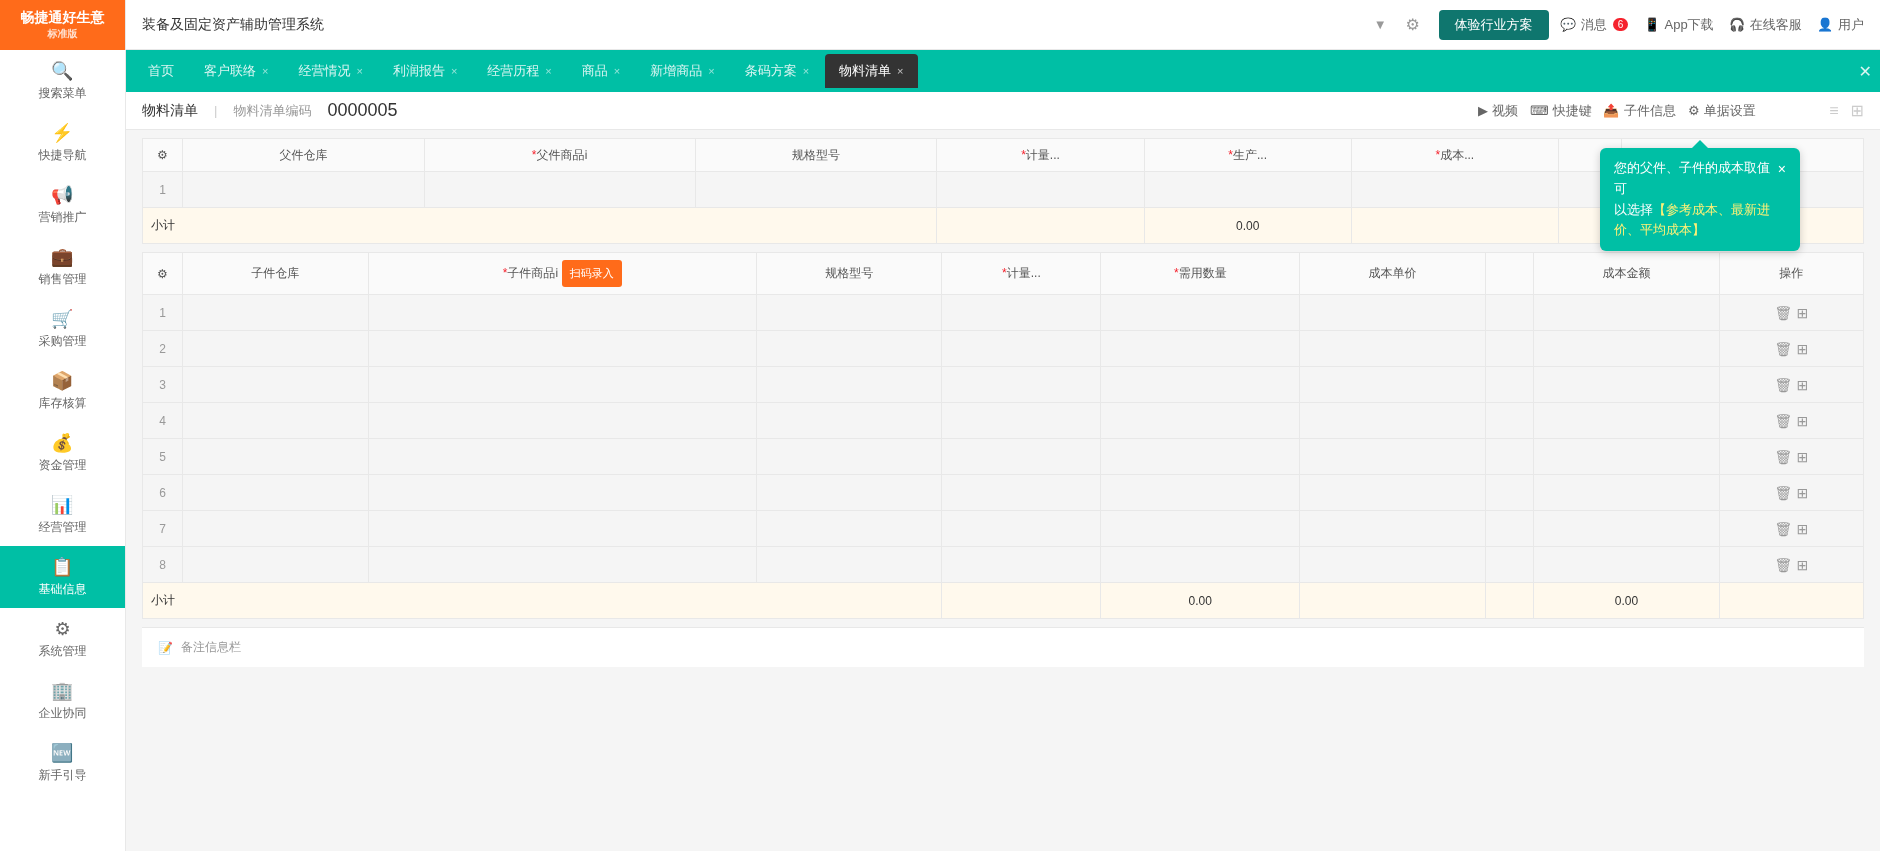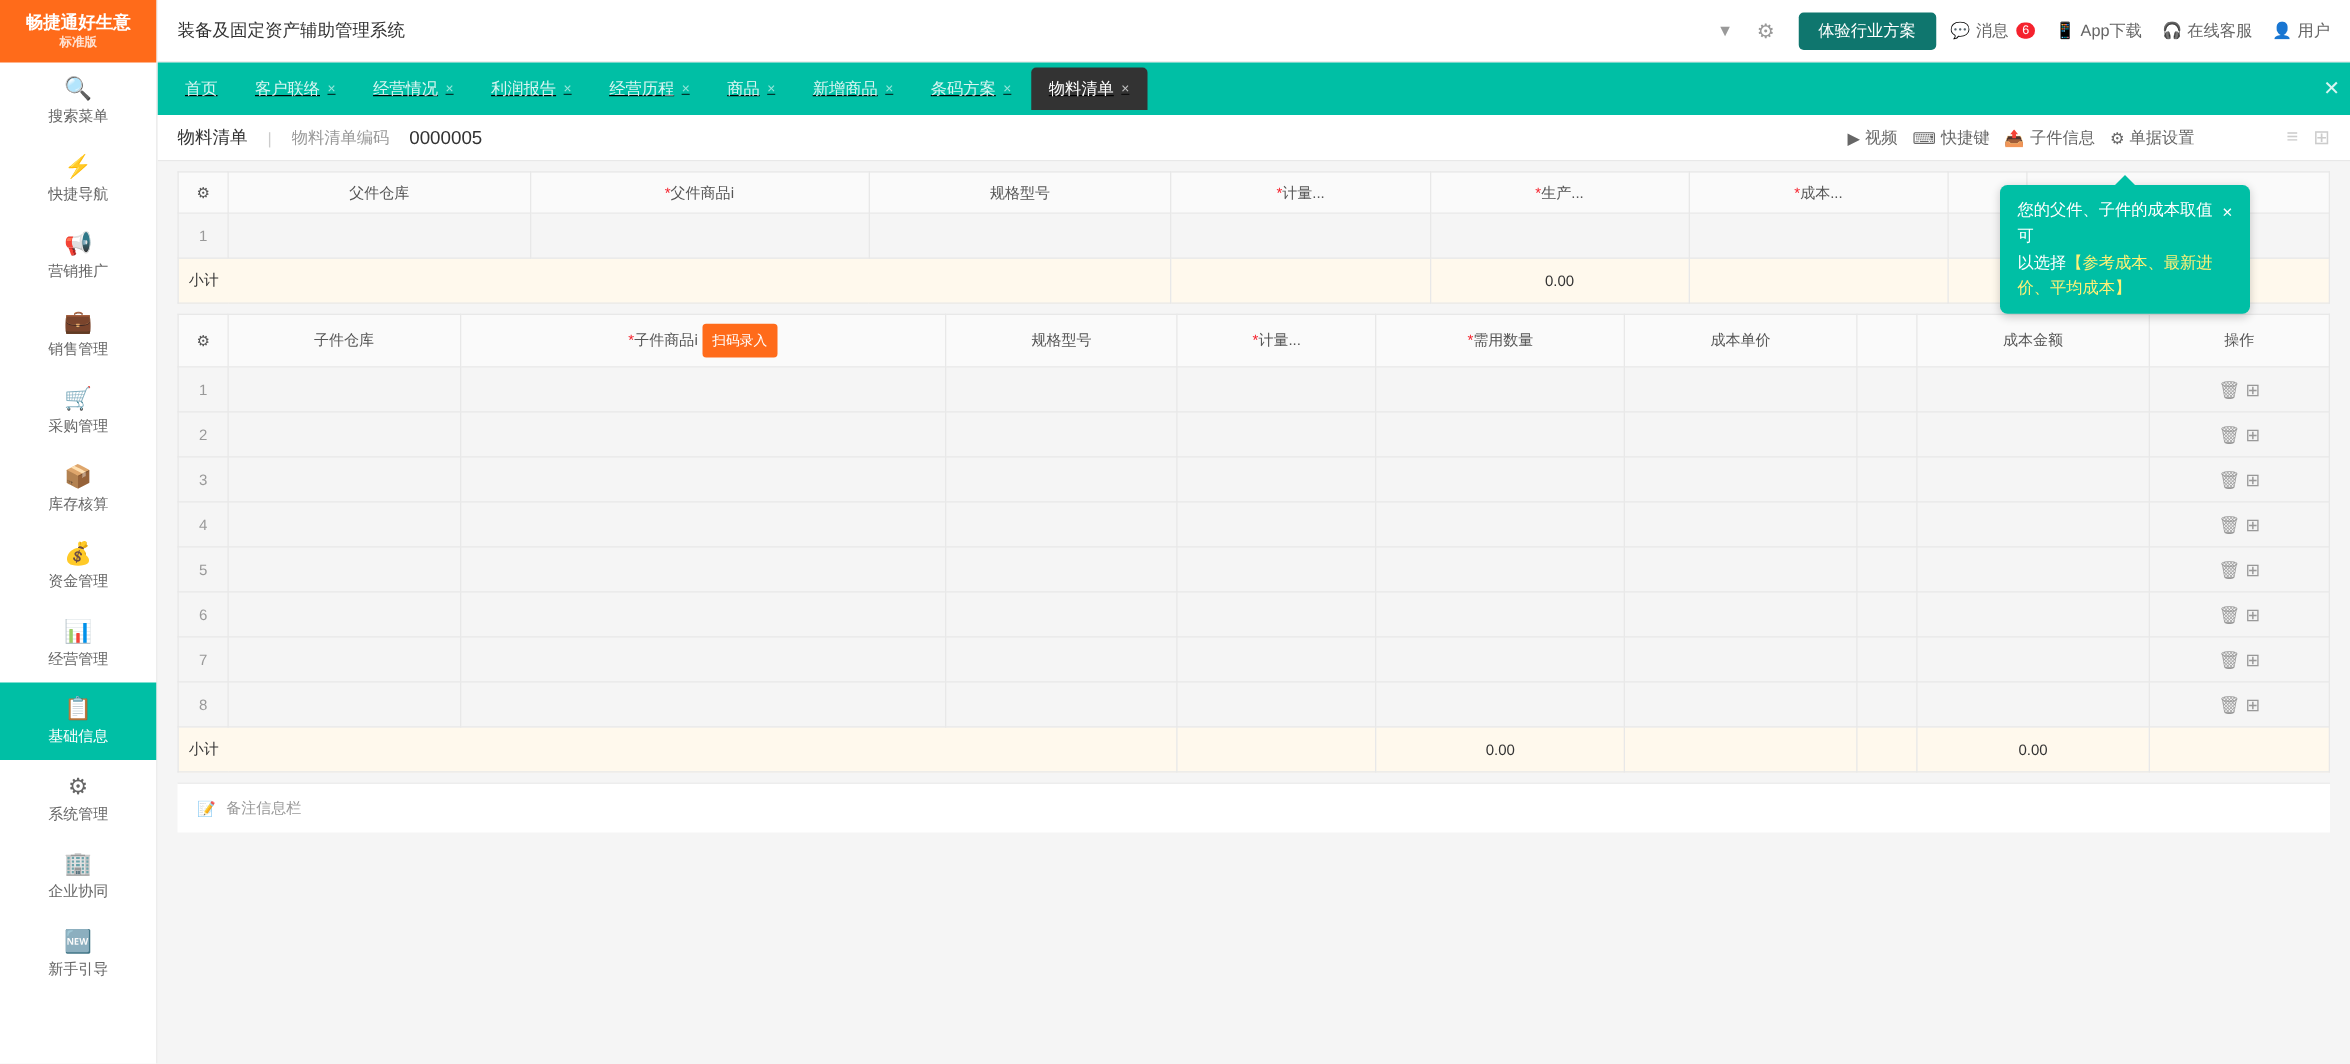--- a/index.html
+++ b/index.html
@@ -164,21 +164,21 @@
     }
     .page-header-divider {
       color: #ccc;
     }
     .page-header-code-label {
       color: #999;
       font-size: 13px;
     }
     .page-header-code {
       color: #333;
-      font-size: 15px;
+      font-size: 18px;
     }
     .page-header-right {
       margin-left: auto;
       display: flex;
       align-items: center;
       gap: 12px;
       color: #666;
       font-size: 13px;
     }
     .page-header-right-item {
@@ -396,21 +396,21 @@
         <span>在线客服</span>
       </div>
       <div class="topbar-right-item">
         <span>👤</span>
         <span>用户</span>
       </div>
     </div>
   </div>
 
   <div class="nav-tabs">
-    <div id="nav-tabs-container" style="display:flex; align-items:center; gap:2px; flex:1;text-decoration:underline;">
+    <div id="nav-tabs-container" style="display:flex; align-items:center; gap:2px; flex:1;">
         <div class="nav-tab">
           <span>首页</span>
         </div>
         <div class="nav-tab">
           <span>客户联络</span>
           <span class="nav-tab-close">×</span>
         </div>
         <div class="nav-tab">
           <span>经营情况</span>
           <span class="nav-tab-close">×</span>

